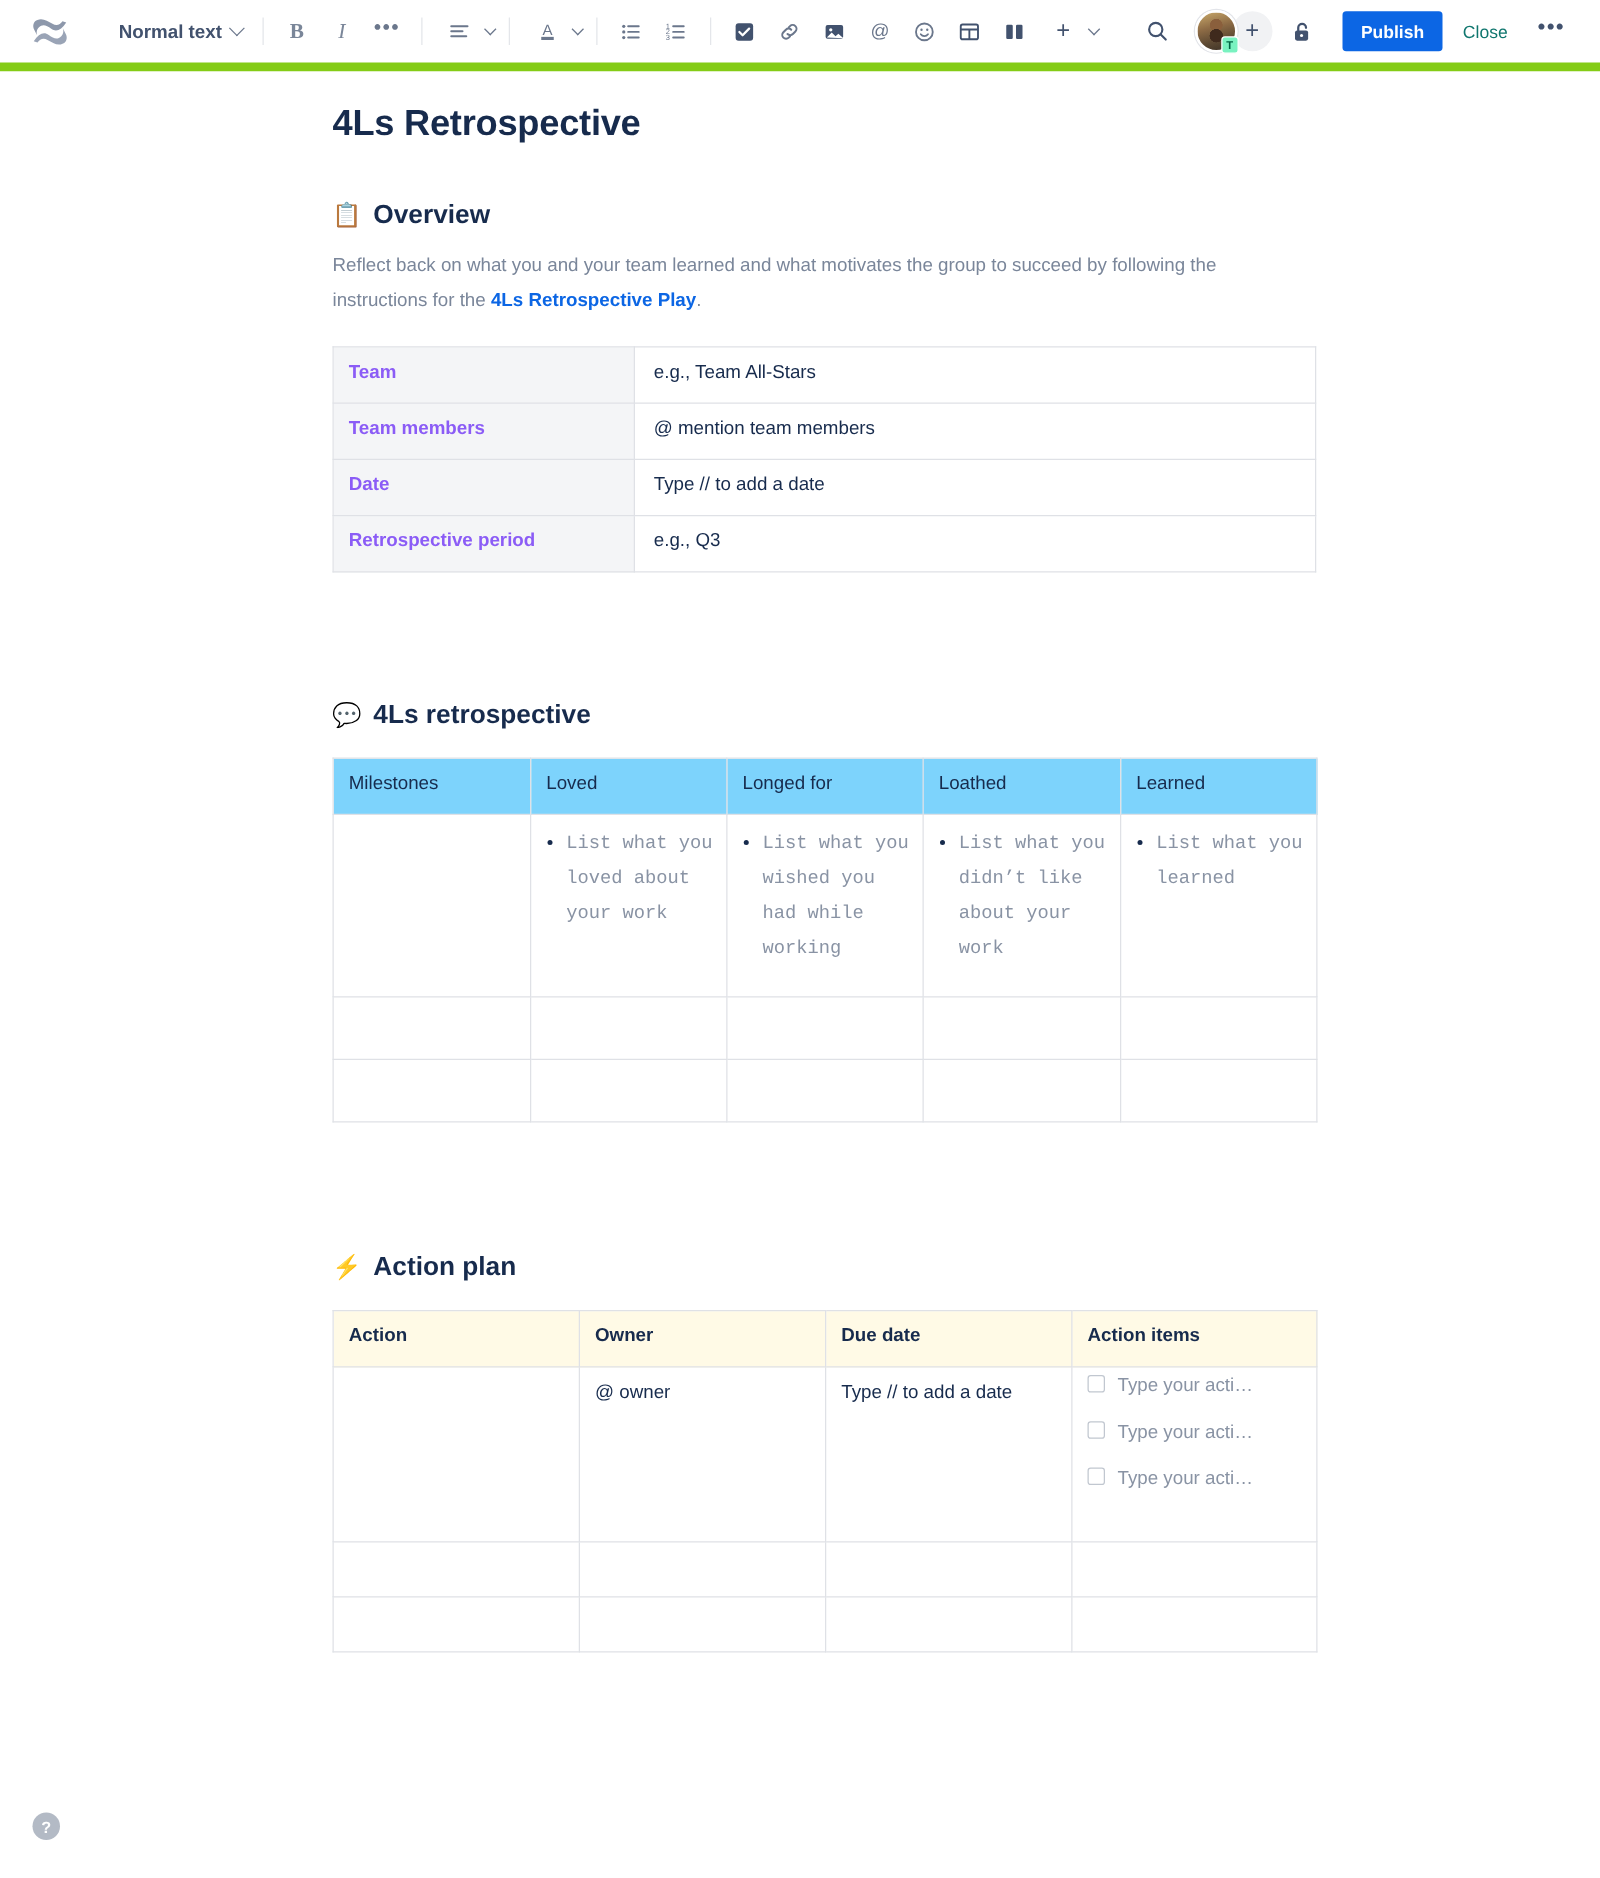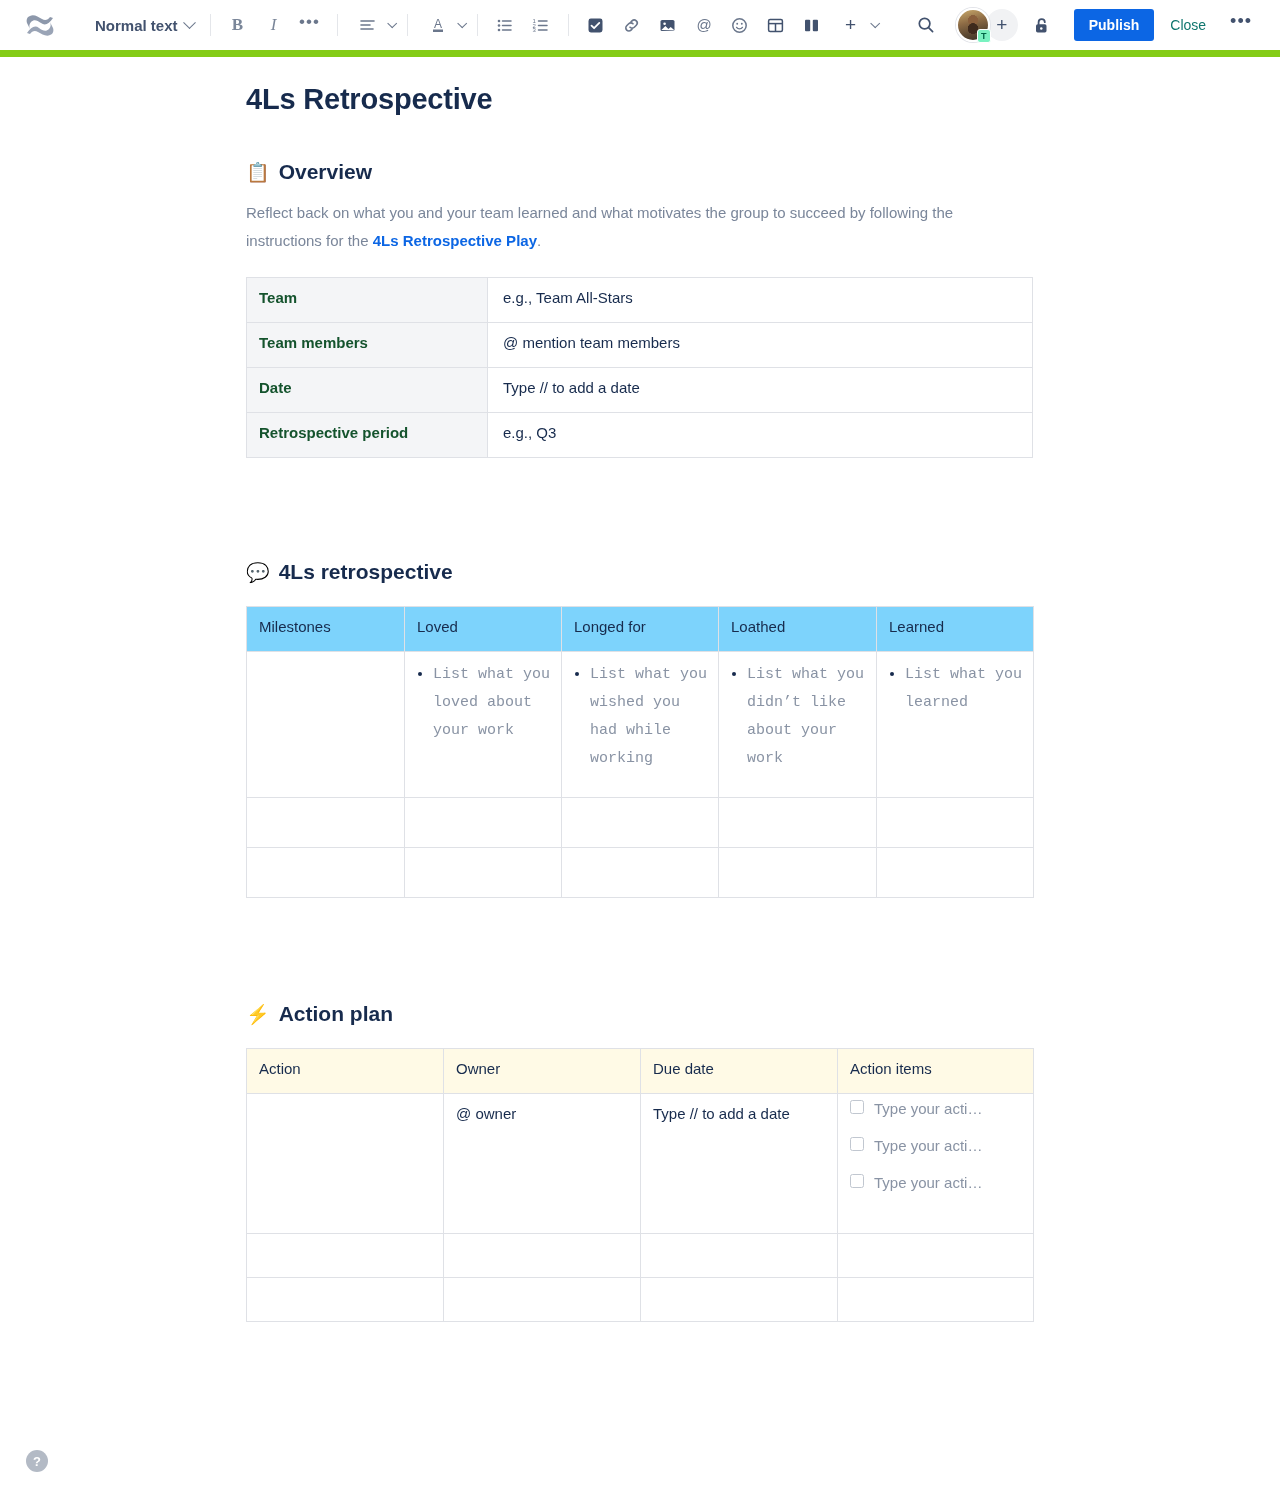--- a/index.html
+++ b/index.html
@@ -87,21 +87,21 @@
     border:none; border-radius:3px; padding:8px 12px; cursor:pointer;
     margin-left:4px; font-family:"Liberation Sans", sans-serif;
   }
   .more-btn {
     color:#42526e; font-size:18px; letter-spacing:1px;
     padding:2px 10px 9px 10px; cursor:pointer; border-radius:3px;
     margin-left:2px;
   }
 
   
-  .doc { padding-left: 246px; padding-top: 26px; width:1096px; }
+  .doc { padding-left: 246px; padding-top: 26px; width:1096px;margin-left:20px; }
   .page-title {
     font-size: 29px; font-weight: 600; color:#172b4d;
     margin: 0 0 0 0; padding: 0; letter-spacing:-0.2px;
   }
   h2.sec {
     font-size: 21px; font-weight:600; color:#172b4d;
     margin: 44px 0 0 0; display:flex; align-items:center; gap:9px;
   }
   .emoji { font-size:19px; line-height:1; }
   .para {
@@ -122,37 +122,37 @@
     vertical-align: top;
     font-size: 15px;
     color:#172b4d;
     text-align:left;
   }
   .ph { color:#8993a4; font-weight:400; }
 
   
   .t-overview td { height: 45px; }
   .t-overview td.key {
-    background:#f4f5f7; font-weight:700; width:241px; color:#14532d;
+    background:#f4f5f7; font-weight:700; width:241px; color:#8b5cf6;
   }
   .t-overview td.val { padding-left:15px; }
 
   
   .t-fourls th {
     background:#7dd3fc; font-weight:400; height:45px; font-size:15px;
   }
   .t-fourls td { height: 50px; font-family: Liberation Mono, monospace; }
   .t-fourls td.bodycell { height: 146px; padding: 9px 10px 9px 6px; }
   .t-fourls ul { margin:0; padding-left: 22px; }
   .t-fourls li { color:#8993a4; font-size:15px; line-height:28px; }
   .t-fourls li::marker { color:#172b4d; }
 
   
   .t-action th {
-    background:#fffae6; font-weight:400; height:45px; font-size:15px;
+    background:#fffae6; font-weight:700; height:45px; font-size:15px;
   }
   .t-action td { height: 44px; }
   .t-action td.bodycell { height: 140px; }
   .task { display:flex; gap:10px; height:37px; }
   .task-box {
     width:14px;height:14px;border:1.6px solid #c1c7d0;border-radius:2.5px;
     flex:0 0 auto; background:#fff; cursor:pointer;
   }
   .task-text { color:#8993a4; font-size:15px; white-space:nowrap; }
 

